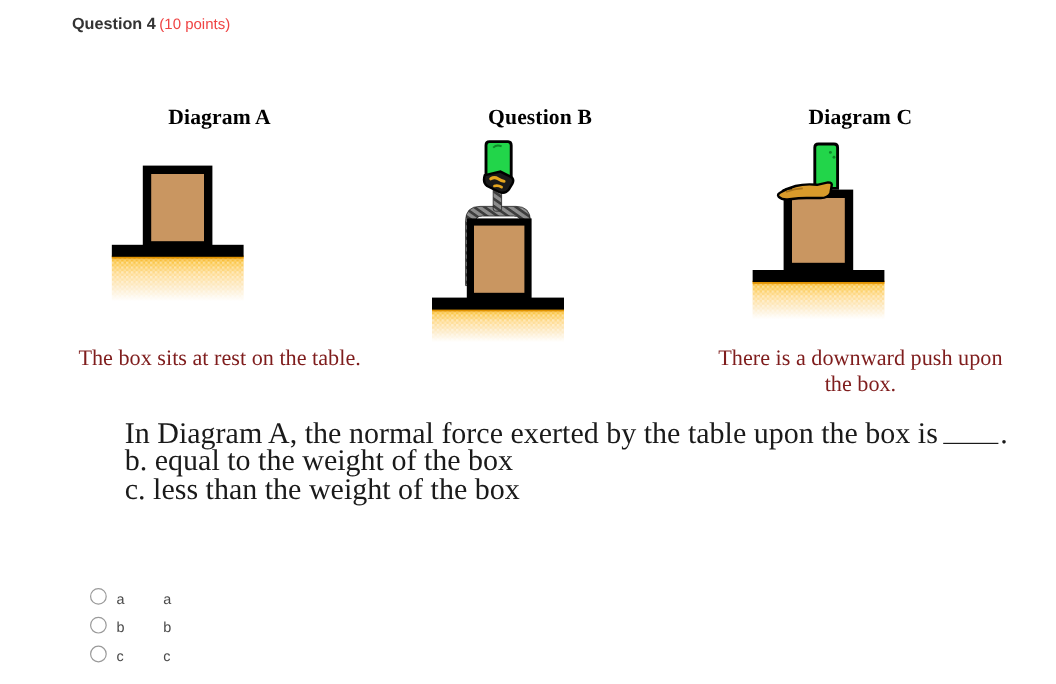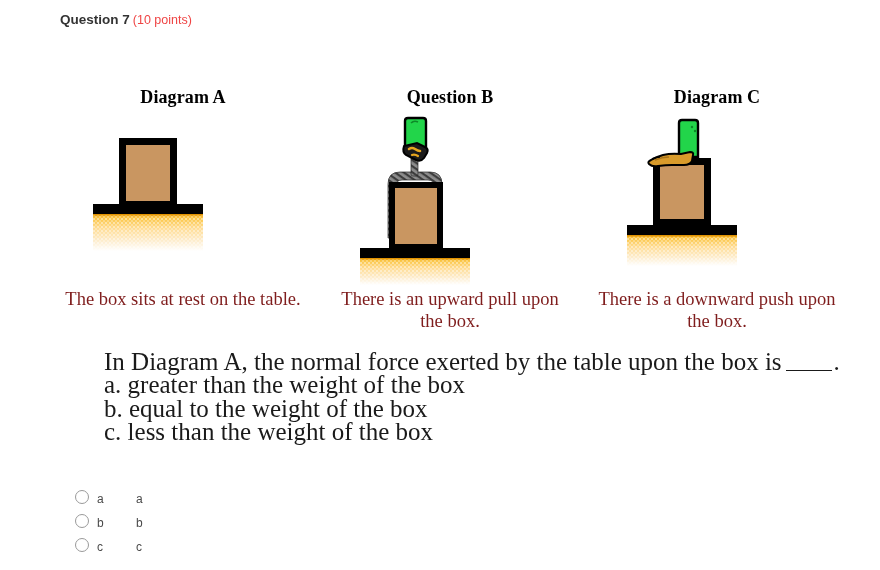--- a/index.html
+++ b/index.html
@@ -140,21 +140,21 @@
     color: #4a4a4a;
     font-family: "Liberation Sans", sans-serif;
     line-height: 1;
     padding-top: 4px;
   }
 </style>
 </head>
 <body>
 
 <div class="q-header">
-  <span class="q-label">Question 7</span><span class="q-points">(10 points)</span>
+  <span class="q-label">Question 4</span><span class="q-points">(10 points)</span>
 </div>
 
 <div class="diagram-row">
 
   <div class="diagram-col">
     <div class="diagram-title">Diagram A</div>
     <div class="figure">
       <svg viewBox="0 0 180 175" xmlns="http://www.w3.org/2000/svg">
         <defs>
           <linearGradient id="floorA" x1="0" y1="0" x2="0" y2="1">
@@ -231,21 +231,20 @@
 
         <g>
           <path d="M48 8 h15 q3 0 3 3 v27 h-21 v-27 q0 -3 3 -3 z" fill="#22d54a" stroke="#000000" stroke-width="2.4"></path>
           <path d="M51 13 q3 -3 7 -1" fill="none" stroke="#0e8a28" stroke-width="1.6"></path>
           <path d="M44 36 q-2 6 2 9 l10 5 q5 2 8 -2 l3 -5 q2 -4 -2 -6 l-8 -4 z" fill="#1a1a1a" stroke="#000000" stroke-width="2"></path>
           <path d="M49 39 q3 -2 6 0 t5 2" fill="none" stroke="#e6a61f" stroke-width="2.6" stroke-linecap="round"></path>
           <path d="M52 45 q3 -1 6 1" fill="none" stroke="#e6a61f" stroke-width="2.2" stroke-linecap="round"></path>
         </g>
       </svg>
     </div>
-    <div class="caption cap-b">There is an upward pull upon the box.</div>
   </div>
 
   <div class="diagram-col">
     <div class="diagram-title">Diagram C</div>
     <div class="figure">
       <svg viewBox="0 0 180 175" xmlns="http://www.w3.org/2000/svg">
         <defs>
           <linearGradient id="floorC" x1="0" y1="0" x2="0" y2="1">
             <stop offset="0%" stop-color="#efa516"></stop>
             <stop offset="14%" stop-color="#fbc646"></stop>
@@ -285,21 +284,20 @@
     </div>
     <div class="caption cap-c">There is a downward push upon the box.</div>
   </div>
 
 </div>
 
 <div class="question-block">
   <div class="stem">
     <span>In Diagram A, the normal force exerted by the table upon the box is</span><span class="blank"></span><span>.</span>
   </div>
-  <div>a. greater than the weight of the box</div>
   <div>b. equal to the weight of the box</div>
   <div>c. less than the weight of the box</div>
 </div>
 
 <div class="options">
 
   <div class="option-row">
     <span class="radio"></span>
     <span class="opt-letter">a</span>
     <span class="opt-value">a</span>

